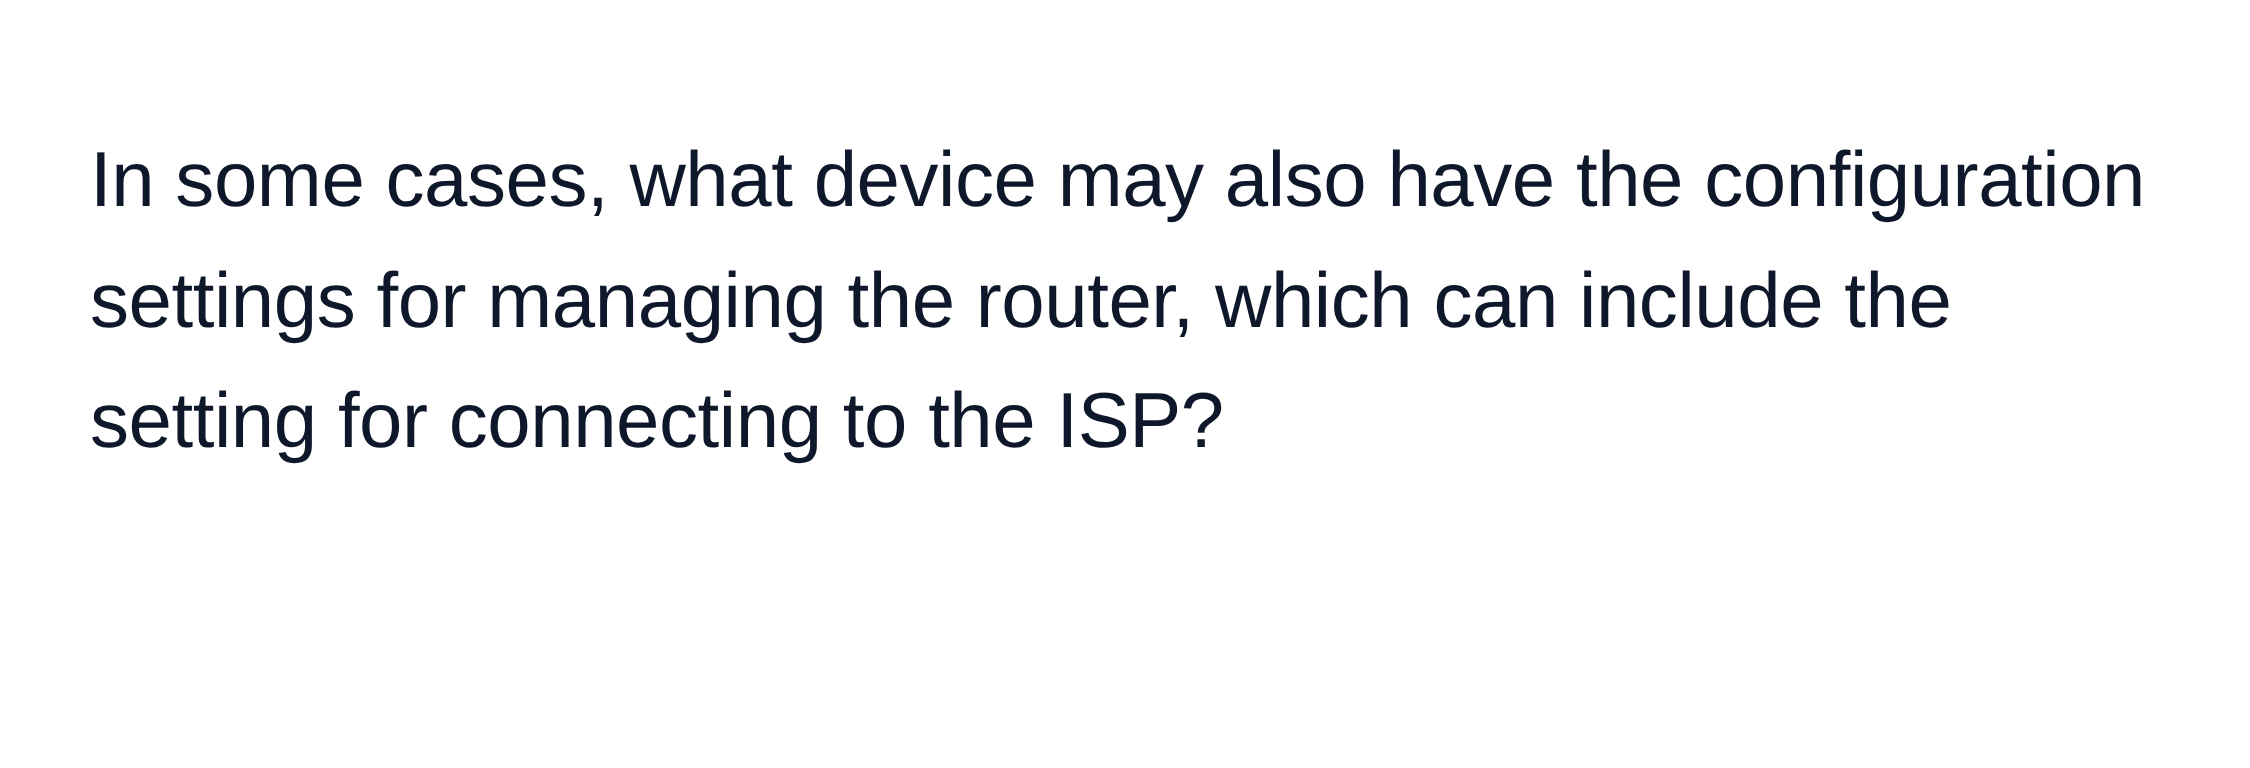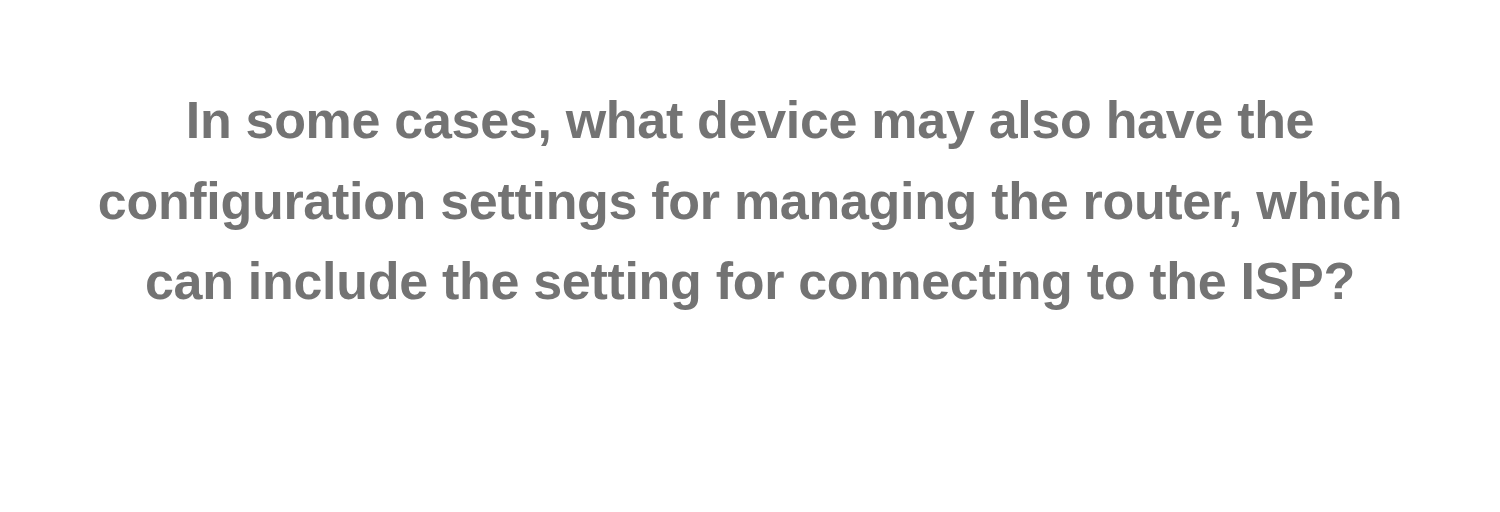--- a/index.html
+++ b/index.html
@@ -12,22 +12,21 @@
       height: 512px;
       background: #ffffff;
       font-family: -apple-system, BlinkMacSystemFont, "Segoe UI", Helvetica, Arial, sans-serif;
       padding: 80px 60px 60px 60px;
       display: flex;
       align-items: flex-start;
     }
     .question-text {
       font-size: 52px;
       line-height: 1.55;
-      color: #737373;
-      font-weight: 700;
+      color: #0f172a;
+      font-weight: 400;
       letter-spacing: -0.3px;
-      text-align: center;
     }
   </style>
 </head>
 <body>
 
 <div class="question-text">In some cases, what device may also have the configuration settings for managing the router, which can include the setting for connecting to the ISP?</div>
 
 </body></html>

